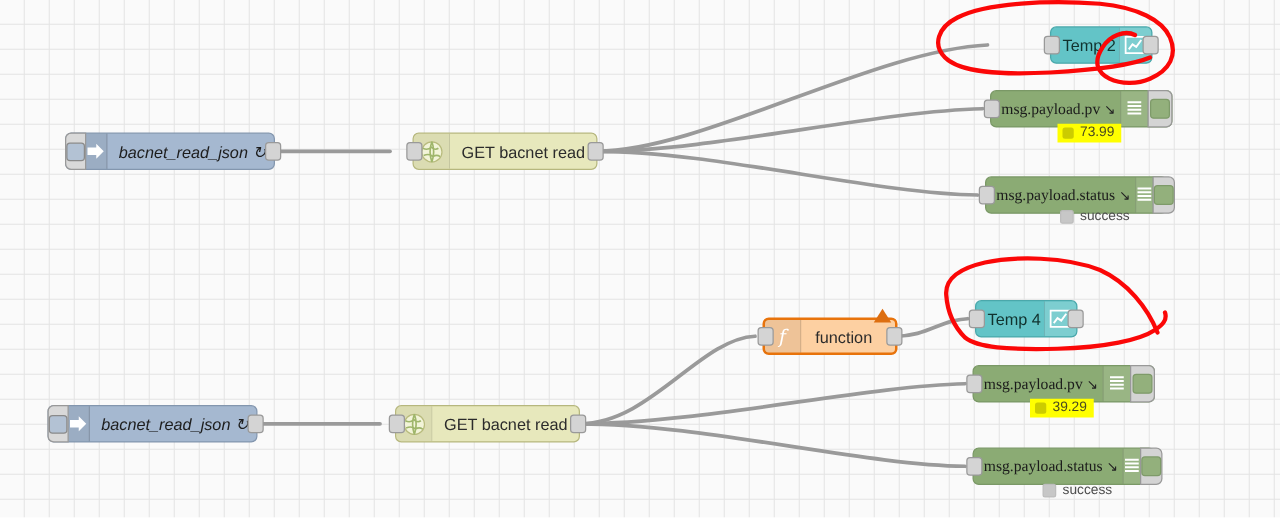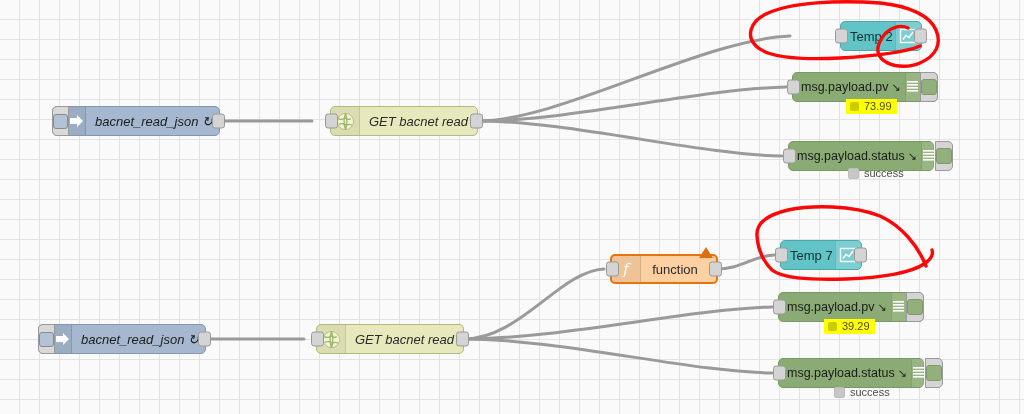--- a/index.html
+++ b/index.html
@@ -97,21 +97,20 @@
   .node.httpin .icon-pad {
     width: 30px;
     background: rgba(0,0,0,0.05);
     border-right: 1px solid rgba(0,0,0,0.1);
     border-radius: 4px 0 0 4px;
     display: flex;
     align-items: center;
     justify-content: center;
   }
   .node.httpin .node-label {
-    font-style: italic;
     justify-content: center;
   }
 
   
   .node.func {
     background: #fdd0a2;
     border-color: #e8730b;
     border-width: 2px;
     width: 108px;
   }
@@ -159,20 +158,21 @@
     display: flex;
     align-items: center;
     justify-content: center;
   }
 
   
   .node.debug {
     background: #8bab74;
     border-color: #7a9866;
     width: 146px;
+    font-family: Liberation Serif, serif;
   }
   .node.debug .node-label {
     justify-content: center;
     font-size: 12.5px;
     color: #1b1b1b;
     padding: 0 4px 0 8px;
   }
   .node.debug .dbg-arrow {
     font-size: 11px;
     margin-left: 3px;
@@ -388,21 +388,21 @@
         <text x="7" y="14" font-family="DejaVu Serif, serif" font-size="15" font-style="italic" fill="#ffffff" text-anchor="middle">f</text>
       </svg>
     </div>
     <div class="node-label">function</div>
     <div class="changed-marker"></div>
     <div class="port in"></div>
     <div class="port out"></div>
   </div>
 
   <div class="node chart" style="left:780px; top:240px;">
-    <div class="node-label">Temp 7</div>
+    <div class="node-label">Temp 4</div>
     <div class="icon-pad-right">
       <svg class="icon-svg" width="18" height="16" viewBox="0 0 18 16">
         <rect x="1.5" y="1.5" width="15" height="13" fill="none" stroke="#ffffff" stroke-width="1.4"></rect>
         <polyline points="4,11.5 7,7.5 10,9.5 14,4" fill="none" stroke="#ffffff" stroke-width="1.5"></polyline>
       </svg>
     </div>
     <div class="port in"></div>
     <div class="port out"></div>
   </div>
 

